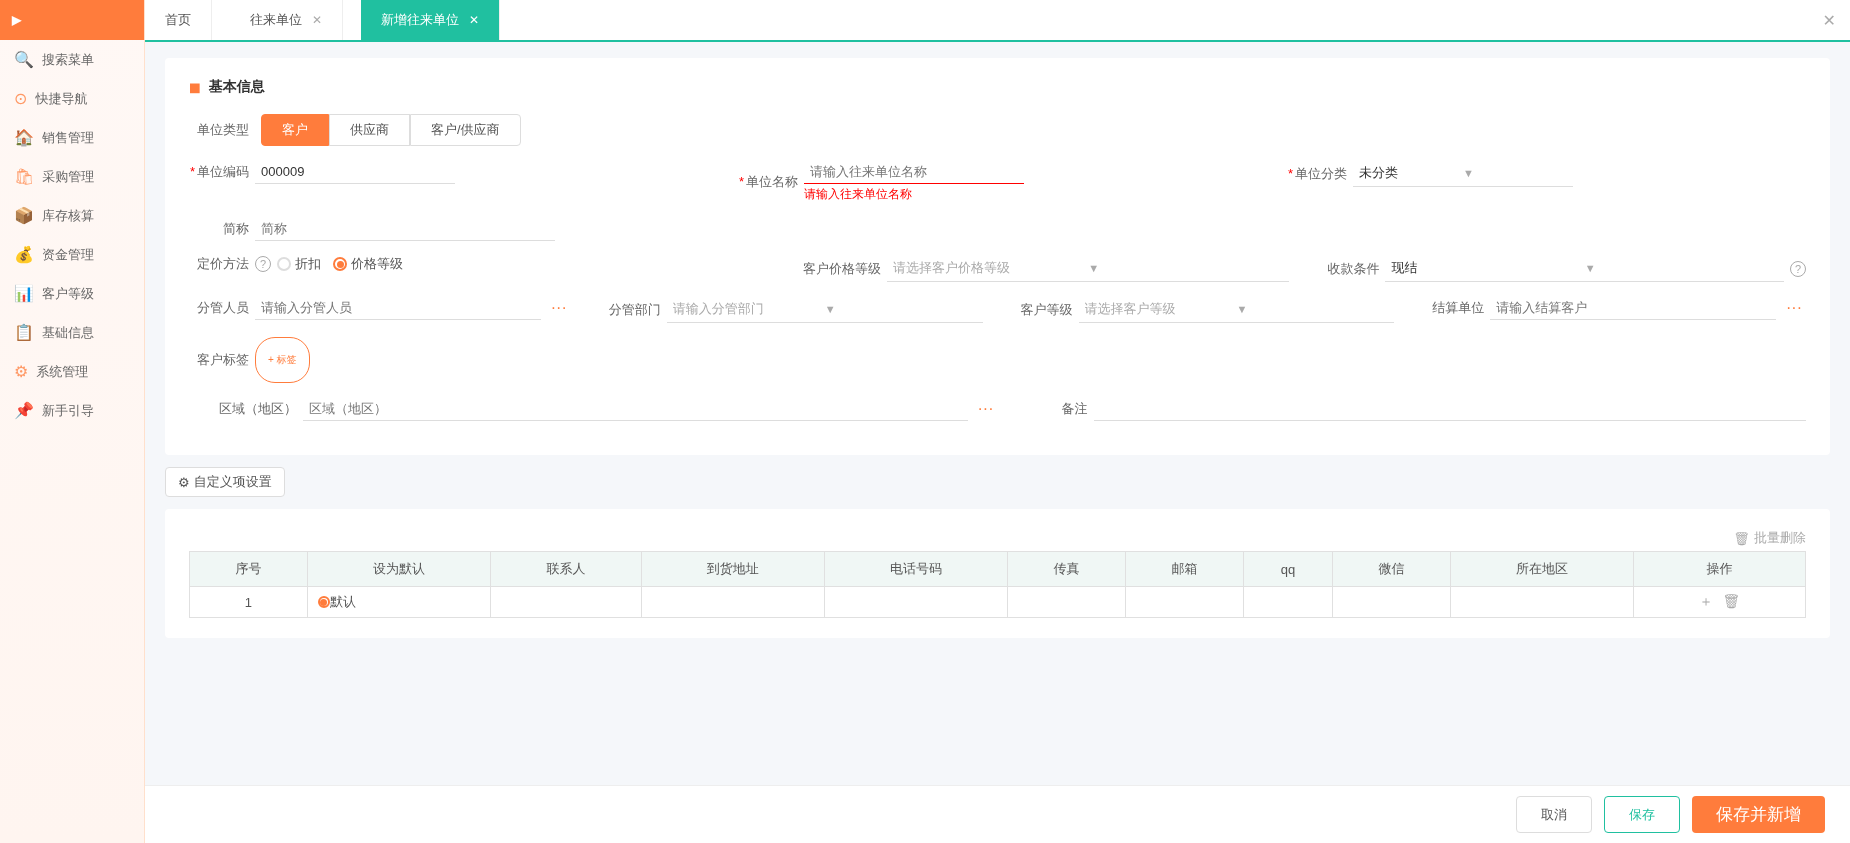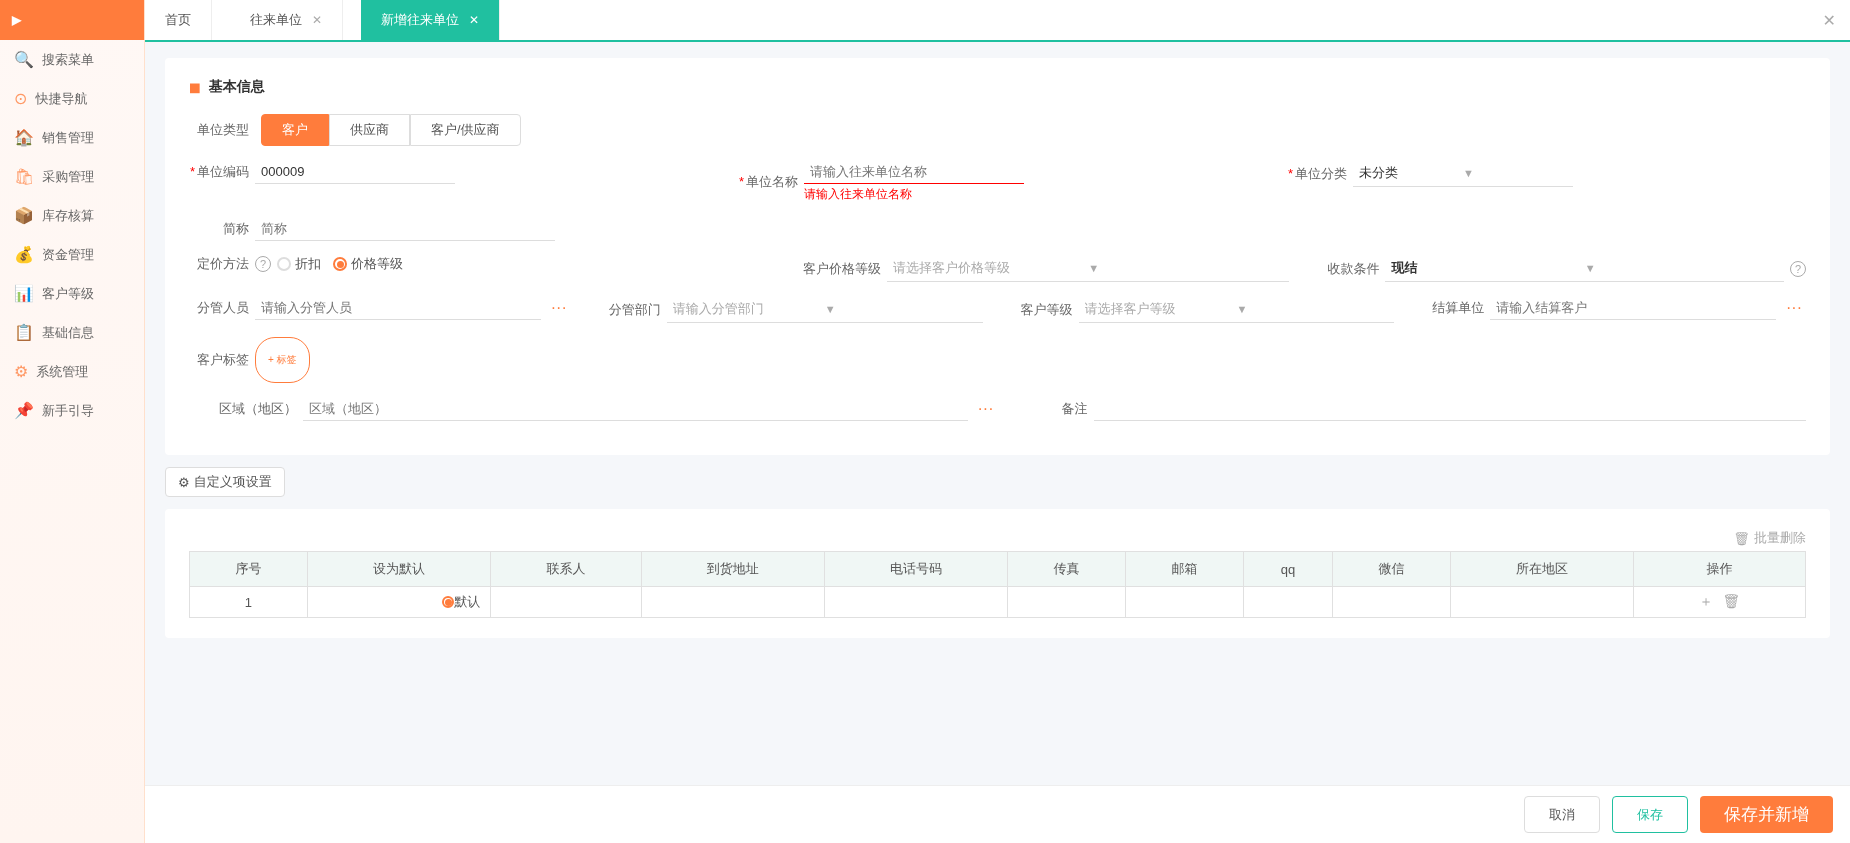--- a/index.html
+++ b/index.html
@@ -325,21 +325,21 @@
     }
 
     
     .bottom-bar {
       position: sticky;
       bottom: 0;
       background: #fff;
       border-top: 1px solid #eee;
       display: flex;
       justify-content: flex-end;
-      padding: 10px 17px;
+      padding: 10px 25px;
       gap: 12px;
       flex-shrink: 0;
     }
     .btn-cancel {
       padding: 7px 24px;
       border: 1px solid #ddd;
       background: #fff;
       color: #555;
       border-radius: 4px;
       cursor: pointer;
@@ -508,21 +508,21 @@
         <div class="form-field">
           <span class="field-label">客户价格等级</span>
           <div class="field-select" style="flex:1;">
             <span>请选择客户价格等级</span>
             <span class="chevron">▼</span>
           </div>
         </div>
         <div class="form-separator"></div>
         <div class="form-field">
           <span class="field-label">收款条件</span>
-          <div class="field-select" style="flex:1;font-weight:bold;">
+          <div class="field-select" style="flex:1;">
             <span class="has-value">现结</span>
             <span class="chevron">▼</span>
           </div>
           <span class="help-icon">?</span>
         </div>
       </div>
 
       <div class="form-row">
         <div class="form-field">
           <span class="field-label">分管人员</span>
@@ -603,21 +603,21 @@
             <th>qq</th>
             <th>微信</th>
             <th>所在地区</th>
             <th>操作</th>
           </tr>
         </thead>
         <tbody>
           <tr>
             <td>1</td>
             <td>
-              <div style="display:flex;align-items:center;justify-content:flex-end;gap:0;">
+              <div style="display:flex;align-items:center;justify-content:flex-start;gap:0;">
                 <div class="radio-circle checked" style="width:12px;height:12px;"></div>
                 <span>默认</span>
               </div>
             </td>
             <td></td>
             <td></td>
             <td></td>
             <td></td>
             <td></td>
             <td></td>

